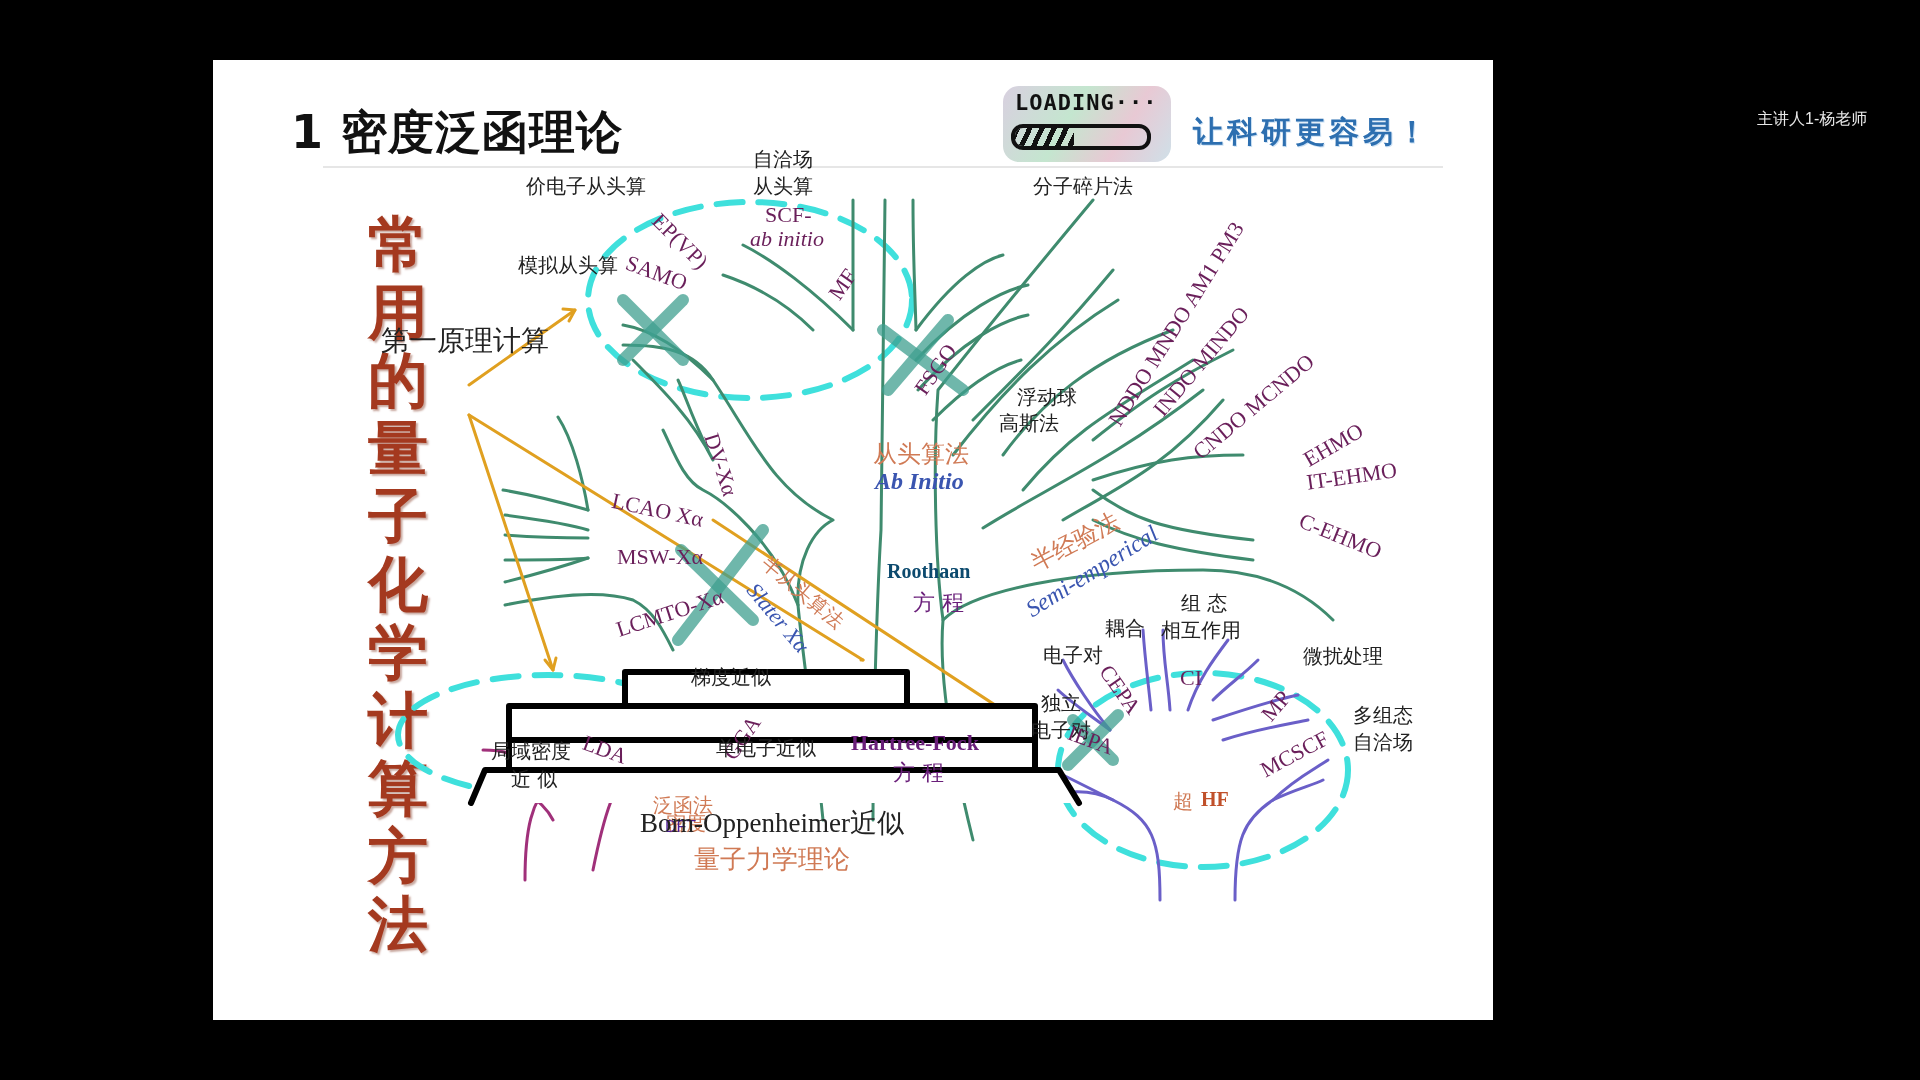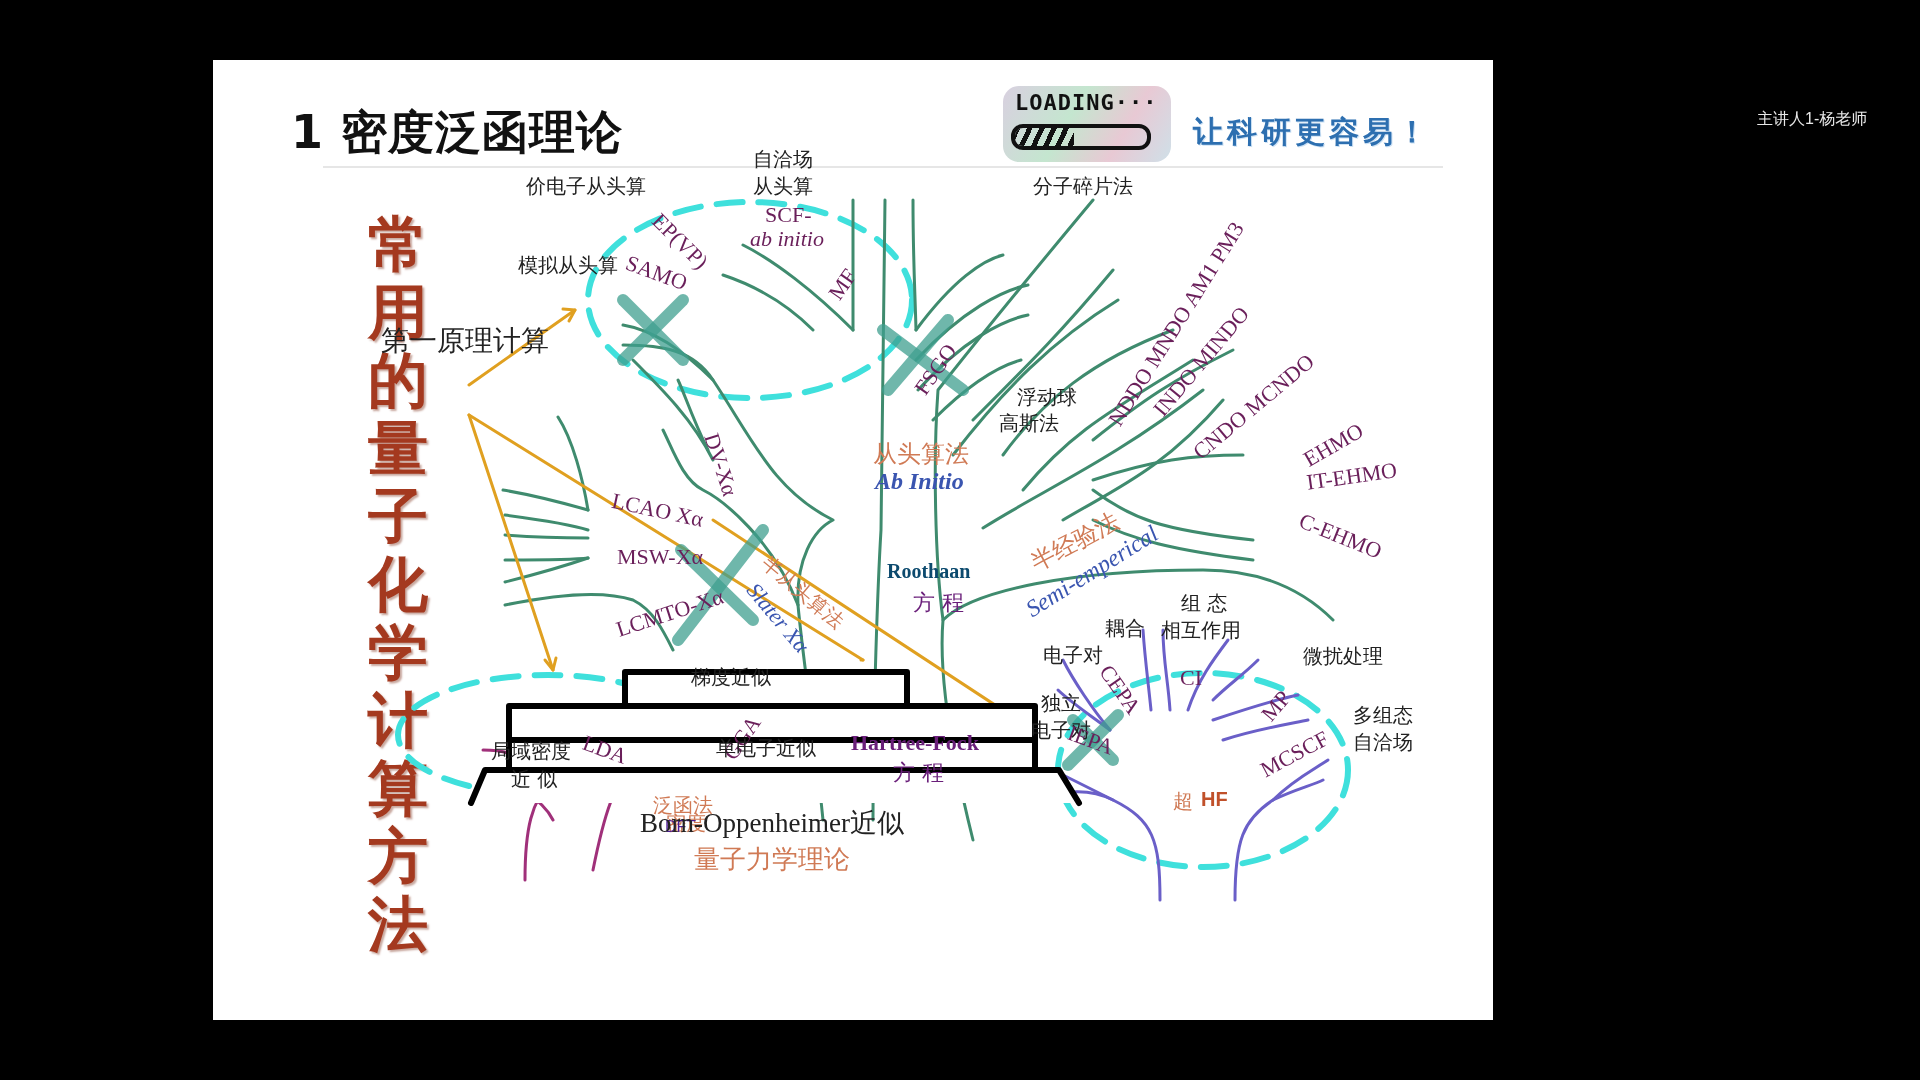--- a/index.html
+++ b/index.html
@@ -208,20 +208,20 @@
   <div class="t cn" style="left:828px;top:630px;">独立</div>
   <div class="t cn" style="left:818px;top:657px;">电子对</div>
   <div class="t cn" style="left:1140px;top:642px;">多组态</div>
   <div class="t cn" style="left:1140px;top:669px;">自洽场</div>
   <div class="t en" style="left:902px;top:600px;transform:rotate(55deg);transform-origin:left top;">CEPA</div>
   <div class="t en" style="left:967px;top:605px;">CI</div>
   <div class="t en" style="left:1043px;top:650px;transform:rotate(-50deg);transform-origin:left top;">MP</div>
   <div class="t en" style="left:860px;top:660px;transform:rotate(20deg);transform-origin:left top;">IEPA</div>
   <div class="t en" style="left:1043px;top:700px;transform:rotate(-28deg);transform-origin:left top;">MCSCF</div>
   <div class="t cn" style="left:960px;top:728px;color:#d07a55;">超</div>
-  <div class="t" style="left:988px;top:728px;font-family:Liberation Sans, sans-serif;font-weight:bold;font-size:20px;color:#c0502a;">HF</div>
+  <div class="t" style="left:988px;top:728px;font-family:Liberation Serif, serif;font-weight:bold;font-size:20px;color:#c0502a;">HF</div>
 
   <div class="t cn" style="left:412px;top:675px;width:282px;text-align:center;">单电子近似</div>
   <div class="t" style="left:296px;top:745px;width:526px;text-align:center;font-family:'Liberation Serif',serif;font-size:27px;color:#222;">Born-Oppenheimer近似</div>
   <div class="t cn" style="left:272px;top:782px;width:574px;text-align:center;font-size:26px;color:#d07a55;">量子力学理论</div>
 </div>
 
 <div class="speaker">主讲人1-杨老师</div>
 
 </body></html>

